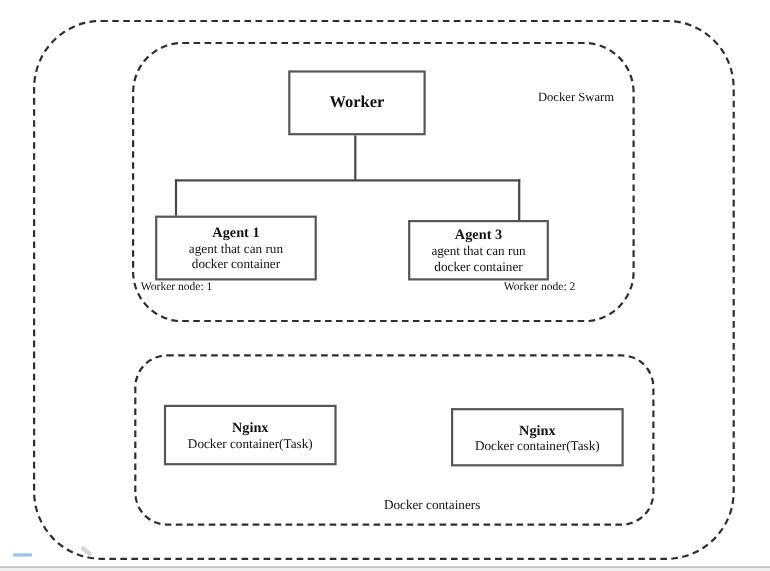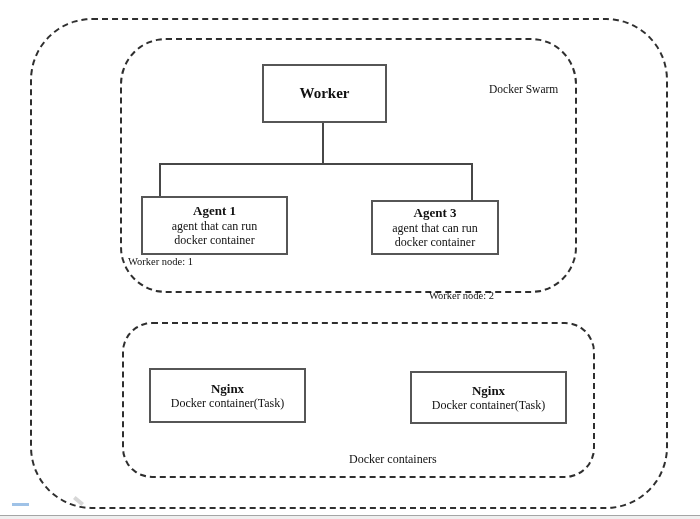--- a/index.html
+++ b/index.html
@@ -46,21 +46,21 @@
   .conn-manager-down { left: 322px; top: 123px; width: 2px;  height: 41px; }
   .conn-horizontal   { left: 159px; top: 163px; width: 314px; height: 2px; }
   .conn-left-down    { left: 159px; top: 163px; width: 2px;  height: 34px; }
   .conn-right-down   { left: 471px; top: 163px; width: 2px;  height: 38px; }
 
   .region-label { position: absolute; font-weight: normal; white-space: nowrap; }
   .label-swarm      { left: 489px; top: 83px;  font-size: 11.5px; }
   .label-containers { left: 312px; top: 452px; font-size: 12px; margin-left: 37px; }
   .label-host       { left: 418px; top: 487px; font-size: 12.5px; }
   .label-worker1    { left: 128px; top: 256px; font-size: 10.5px; }
-  .label-worker2    { left: 429px; top: 256px; font-size: 10.5px; margin-top: 34px; }
+  .label-worker2    { left: 458px; top: 256px; font-size: 10.5px; }
 
   .logo {
     position: absolute;
     left: 10px;
     top: 478px;
     font-family: "Liberation Sans", sans-serif;
     font-weight: bold;
     font-size: 28px;
     letter-spacing: -1px;
     line-height: 1;

